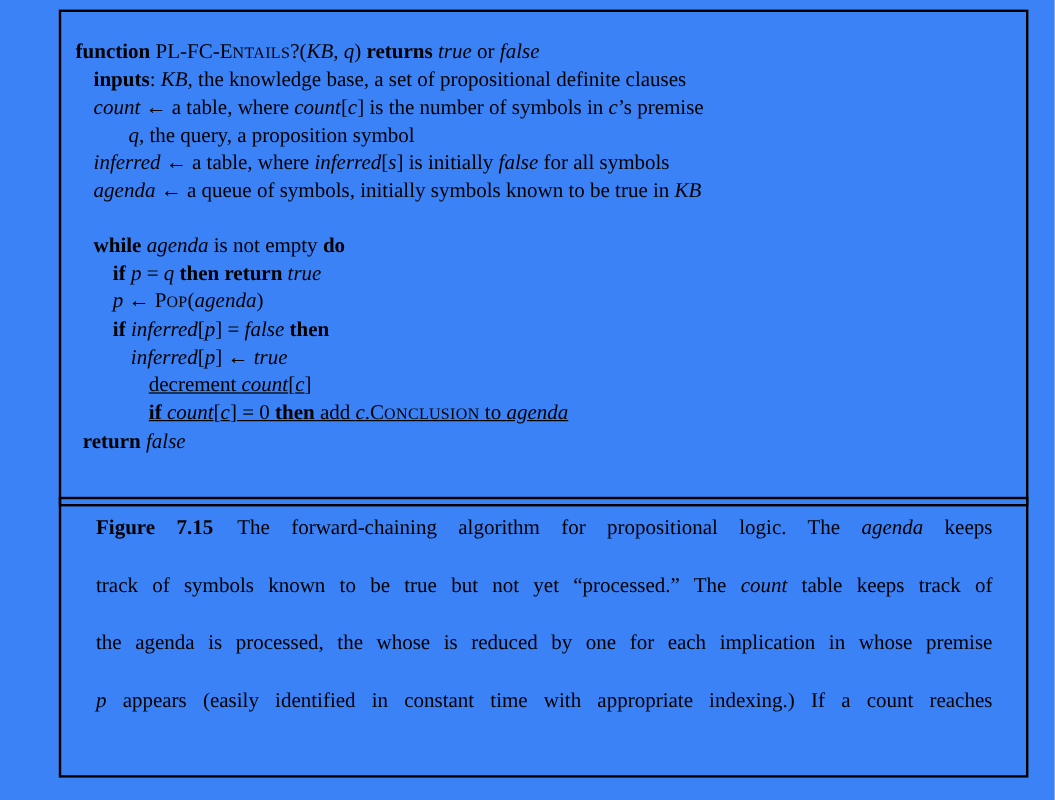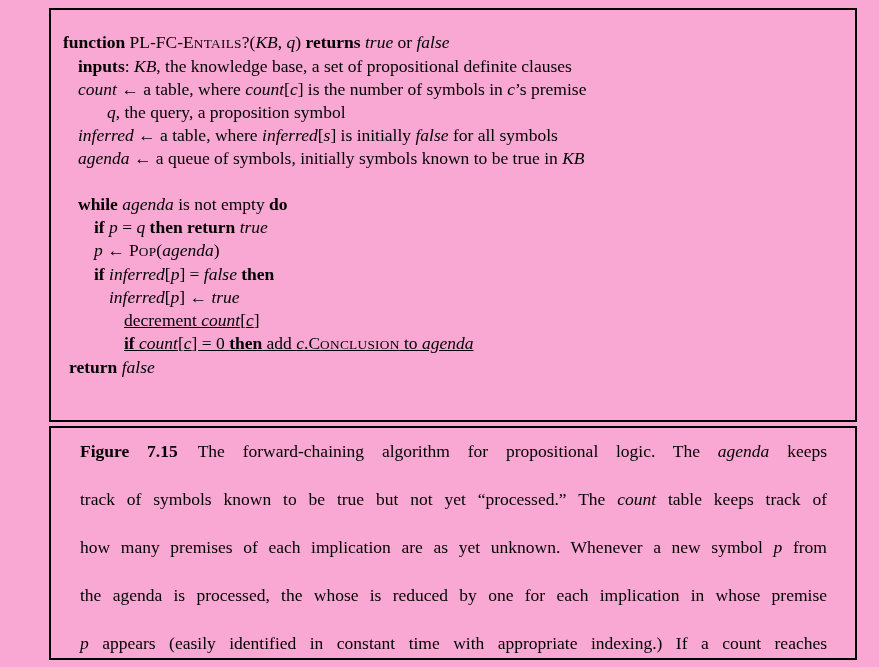--- a/index.html
+++ b/index.html
@@ -7,38 +7,38 @@
     padding: 0;
     background: #ffffff;
     width: 879px;
     height: 667px;
     overflow: hidden;
   }
   .page {
     position: relative;
     width: 879px;
     height: 667px;
-    background: #f9a8d4;
+    background: #3b82f6;
     color: #000000;
     font-family: "Liberation Serif", "DejaVu Serif", serif;
   }
   .algo-box {
     position: absolute;
     left: 49px;
     top: 8px;
     width: 808px;
     height: 414px;
     border: 2px solid #000000;
     box-sizing: border-box;
     padding: 21px 8px 0 12px;
   }
   .caption-box {
     position: absolute;
     left: 49px;
-    top: 426px;
+    top: 414px;
     width: 808px;
     height: 234px;
     border: 2px solid #000000;
     box-sizing: border-box;
     padding: 11px 28px 0 29px;
   }
   .pl {
     font-size: 17.5px;
     line-height: 23px;
     white-space: nowrap;
@@ -83,17 +83,16 @@
       <div class="pl ind-2"><span class="s-i">p</span><span> ← P</span><span class="s-sc">OP</span><span>(</span><span class="s-i">agenda</span><span>)</span></div>
       <div class="pl ind-2"><span class="s-b">if </span><span class="s-i">inferred</span><span>[</span><span class="s-i">p</span><span>] = </span><span class="s-i">false</span><span> </span><span class="s-b">then</span></div>
       <div class="pl ind-3"><span class="s-i">inferred</span><span>[</span><span class="s-i">p</span><span>] ← </span><span class="s-i">true</span></div>
       <div class="pl ind-4"><span>decrement </span><span class="s-i">count</span><span>[</span><span class="s-i">c</span><span>]</span></div>
       <div class="pl ind-4"><span class="s-b">if </span><span class="s-i">count</span><span>[</span><span class="s-i">c</span><span>] = 0 </span><span class="s-b">then</span><span> add </span><span class="s-i">c</span><span>.C</span><span class="s-sc">ONCLUSION</span><span> to </span><span class="s-i">agenda</span></div>
       <div class="pl ind-ret"><span class="s-b">return </span><span class="s-i">false</span></div>
     </div>
   <div class="caption-box" id="caption-box">
       <div class="cl just"><span class="s-b">Figure 7.15</span><span class="s-gap"></span><span>The forward-chaining algorithm for propositional logic. The </span><span class="s-i">agenda</span><span> keeps</span></div>
       <div class="cl just"><span>track of symbols known to be true but not yet “processed.” The </span><span class="s-i">count</span><span> table keeps track of</span></div>
-      <div class="cl just"><span>how many premises of each implication are as yet unknown. Whenever a new symbol </span><span class="s-i">p</span><span> from</span></div>
       <div class="cl just"><span>the agenda is processed, the whose is reduced by one for each implication in whose premise</span></div>
       <div class="cl just"><span class="s-i">p</span><span> appears (easily identified in constant time with appropriate indexing.) If a count reaches</span></div>
     </div>
 </div>
 
 </body></html>

